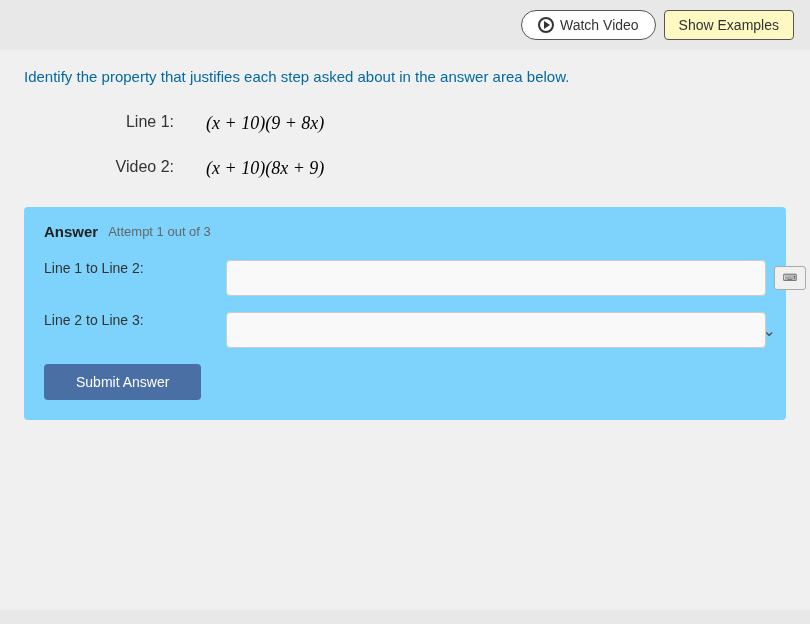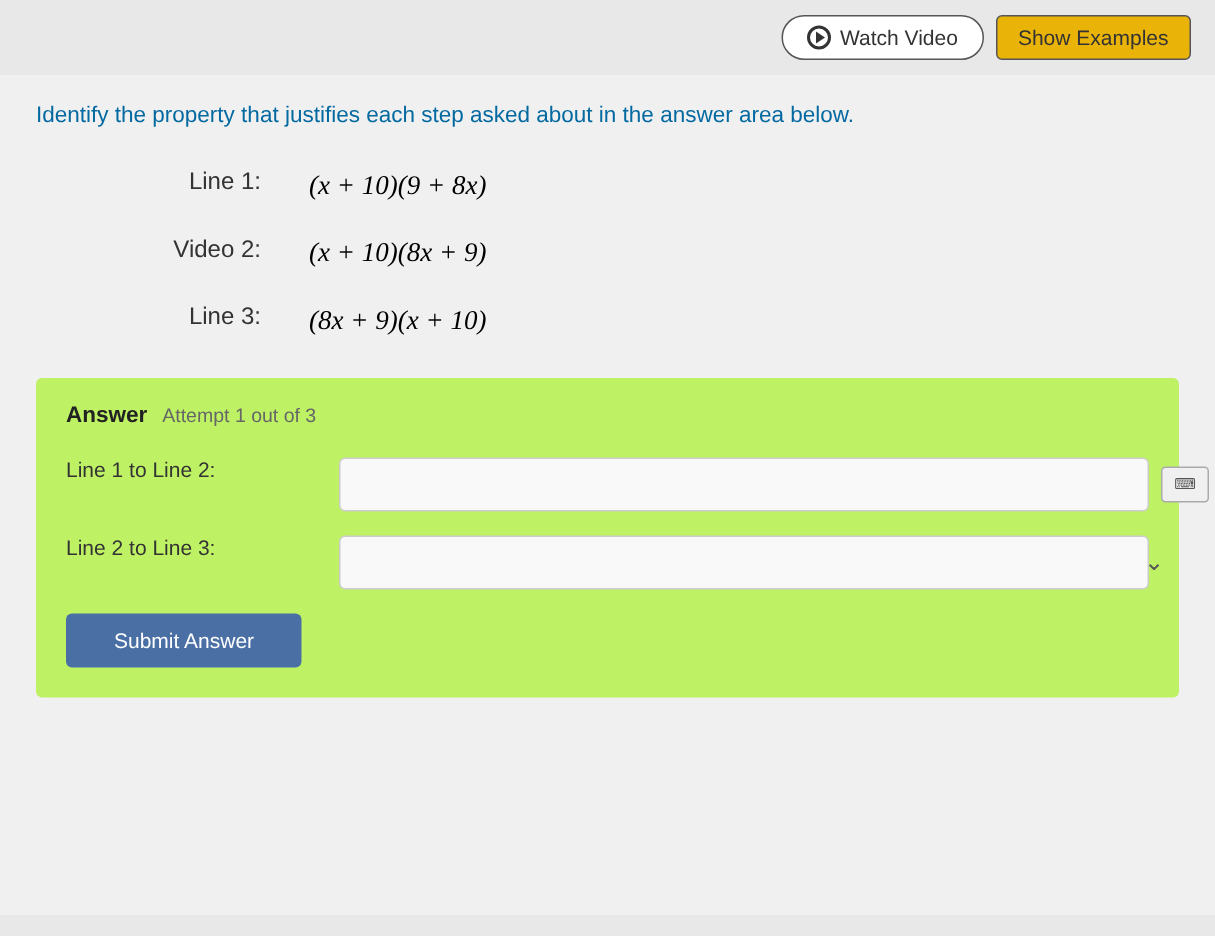--- a/index.html
+++ b/index.html
@@ -59,21 +59,21 @@
       border-top: 4px solid transparent;
       border-bottom: 4px solid transparent;
       border-left: 6px solid #333;
       margin-left: 2px;
     }
 
     .show-examples-btn {
       border: 1.5px solid #555;
       border-radius: 4px;
       padding: 6px 14px;
-      background: #eab308;
+      background: #fef9c3;
       font-size: 14px;
       color: #333;
       cursor: pointer;
     }
 
     
     .main-content {
       background: #f0f0f0;
       padding: 16px 24px;
       min-height: 560px;
@@ -111,21 +111,21 @@
 
     .line-expression {
       font-size: 18px;
       color: #000000;
       font-style: italic;
       font-family: Georgia, 'Times New Roman', serif;
     }
 
     
     .answer-section {
-      background: #bef264;
+      background: #7dd3fc;
       border-radius: 4px;
       padding: 16px 20px 20px 20px;
       margin-top: 18px;
     }
 
     .answer-header {
       display: flex;
       align-items: center;
       gap: 10px;
       margin-bottom: 20px;
@@ -248,26 +248,20 @@
       </span>
     </div>
 
     <div class="line-row">
       <span class="line-label">Video 2:</span>
       <span class="line-expression">
         (<span class="math">x</span> + 10)(8<span class="math">x</span> + 9)
       </span>
     </div>
 
-    <div class="line-row">
-      <span class="line-label">Line 3:</span>
-      <span class="line-expression">
-        (8<span class="math">x</span> + 9)(<span class="math">x</span> + 10)
-      </span>
-    </div>
 
   </div>
 
   <div class="answer-section">
 
     <div class="answer-header">
       <span class="answer-label">Answer</span>
       <span class="attempt-text">Attempt 1 out of 3</span>
     </div>
 

